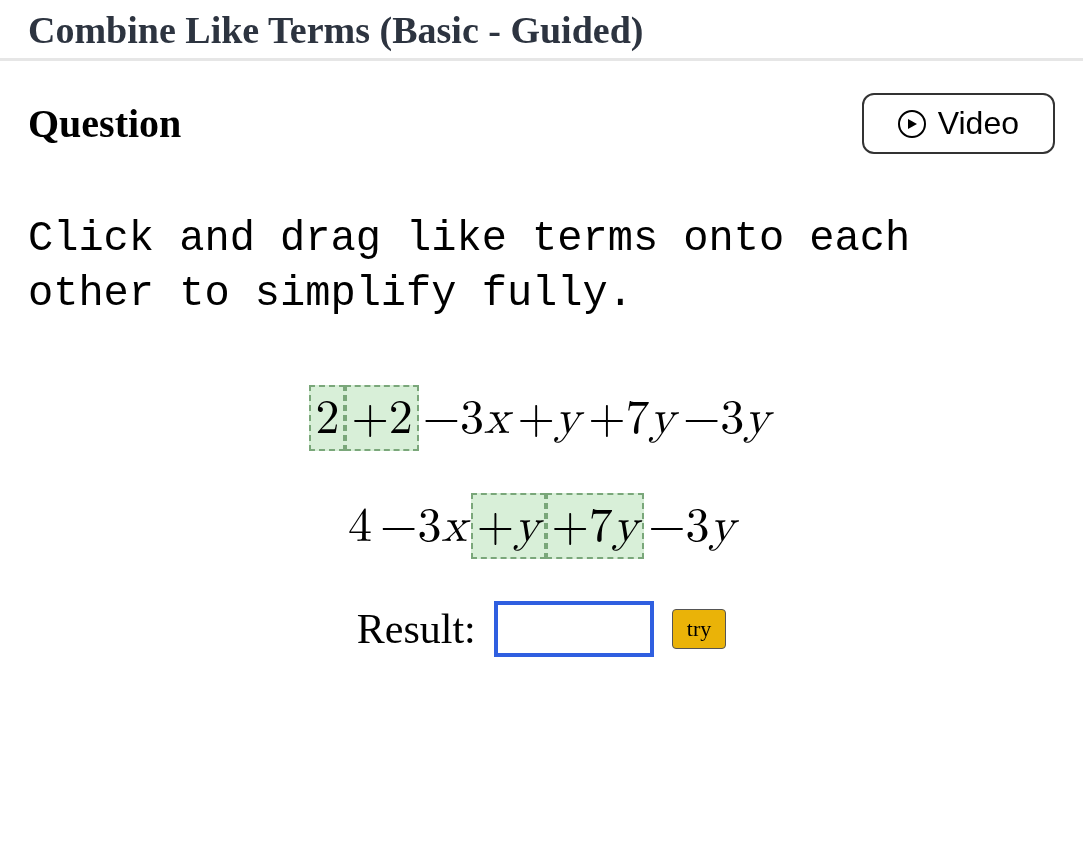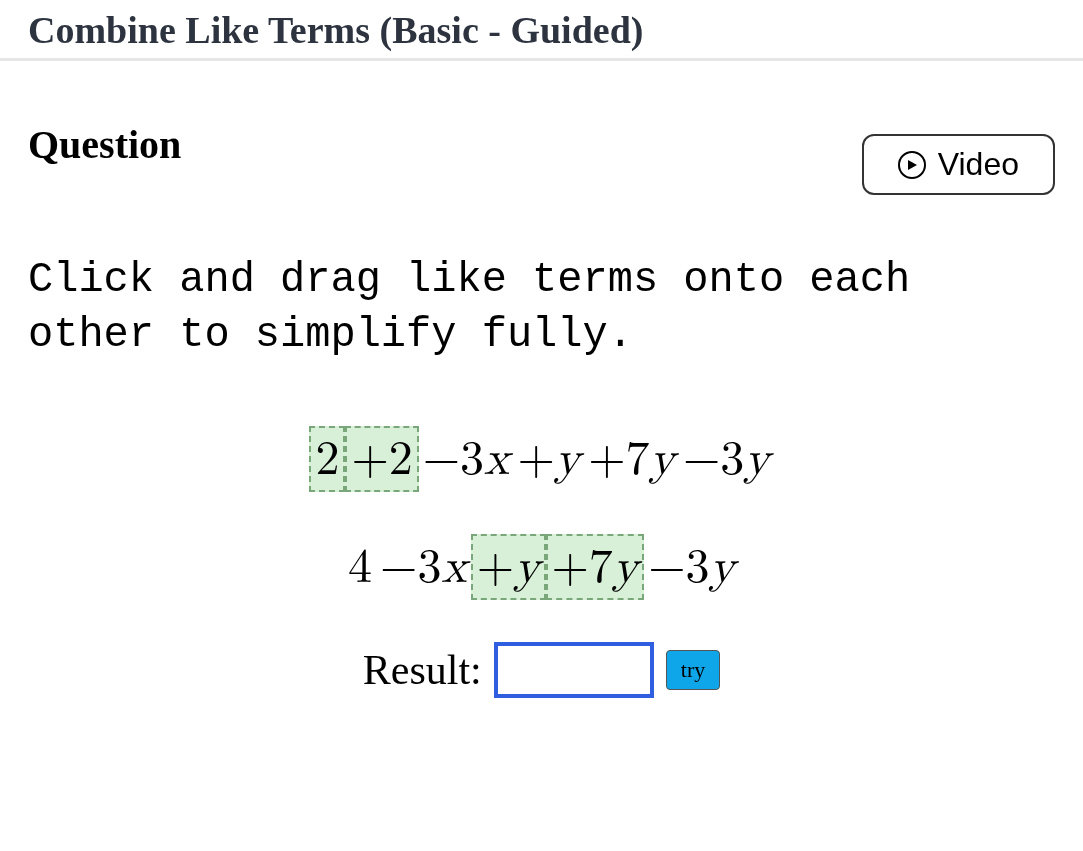--- a/index.html
+++ b/index.html
@@ -42,21 +42,20 @@
       background: #fff;
       border: 2px solid #333;
       border-radius: 12px;
       font-size: 32px;
       padding: 10px 34px;
       display: flex;
       align-items: center;
       gap: 12px;
       cursor: pointer;
       color: #000;
-      margin-top: 41px;
     }
     .btn .play-icon {
       width: 28px;
       height: 28px;
       border: 2.5px solid #000;
       border-radius: 50%;
       display: flex;
       align-items: center;
       justify-content: center;
     }
@@ -87,36 +86,36 @@
     .term.hl {
       background: #d8efd8;
       border: 2px dashed #7aa77a;
     }
     .mi { font-style: italic; }
     .result-row {
       font-family: Georgia, serif;
       font-size: 42px;
       display: flex;
       align-items: center;
-      gap: 12px;
+      gap: 18px;
     }
     .result-input {
       width: 160px;
       height: 56px;
       border: 4px solid #2f5fe0;
       font-size: 32px;
       padding: 4px 8px;
       font-family: Georgia, serif;
     }
     .try-btn {
       font-family: Georgia, serif;
       font-size: 22px;
       padding: 6px 14px;
       border: 1.5px solid #555;
-      background: #0ea5e9;
+      background: #eab308;
       border-radius: 4px;
       cursor: pointer;
     }
   </style>
 </head>
 <body>
 
 <div class="page-title">Combine Like Terms (Basic - Guided)</div>
 <div class="divider"></div>
 

